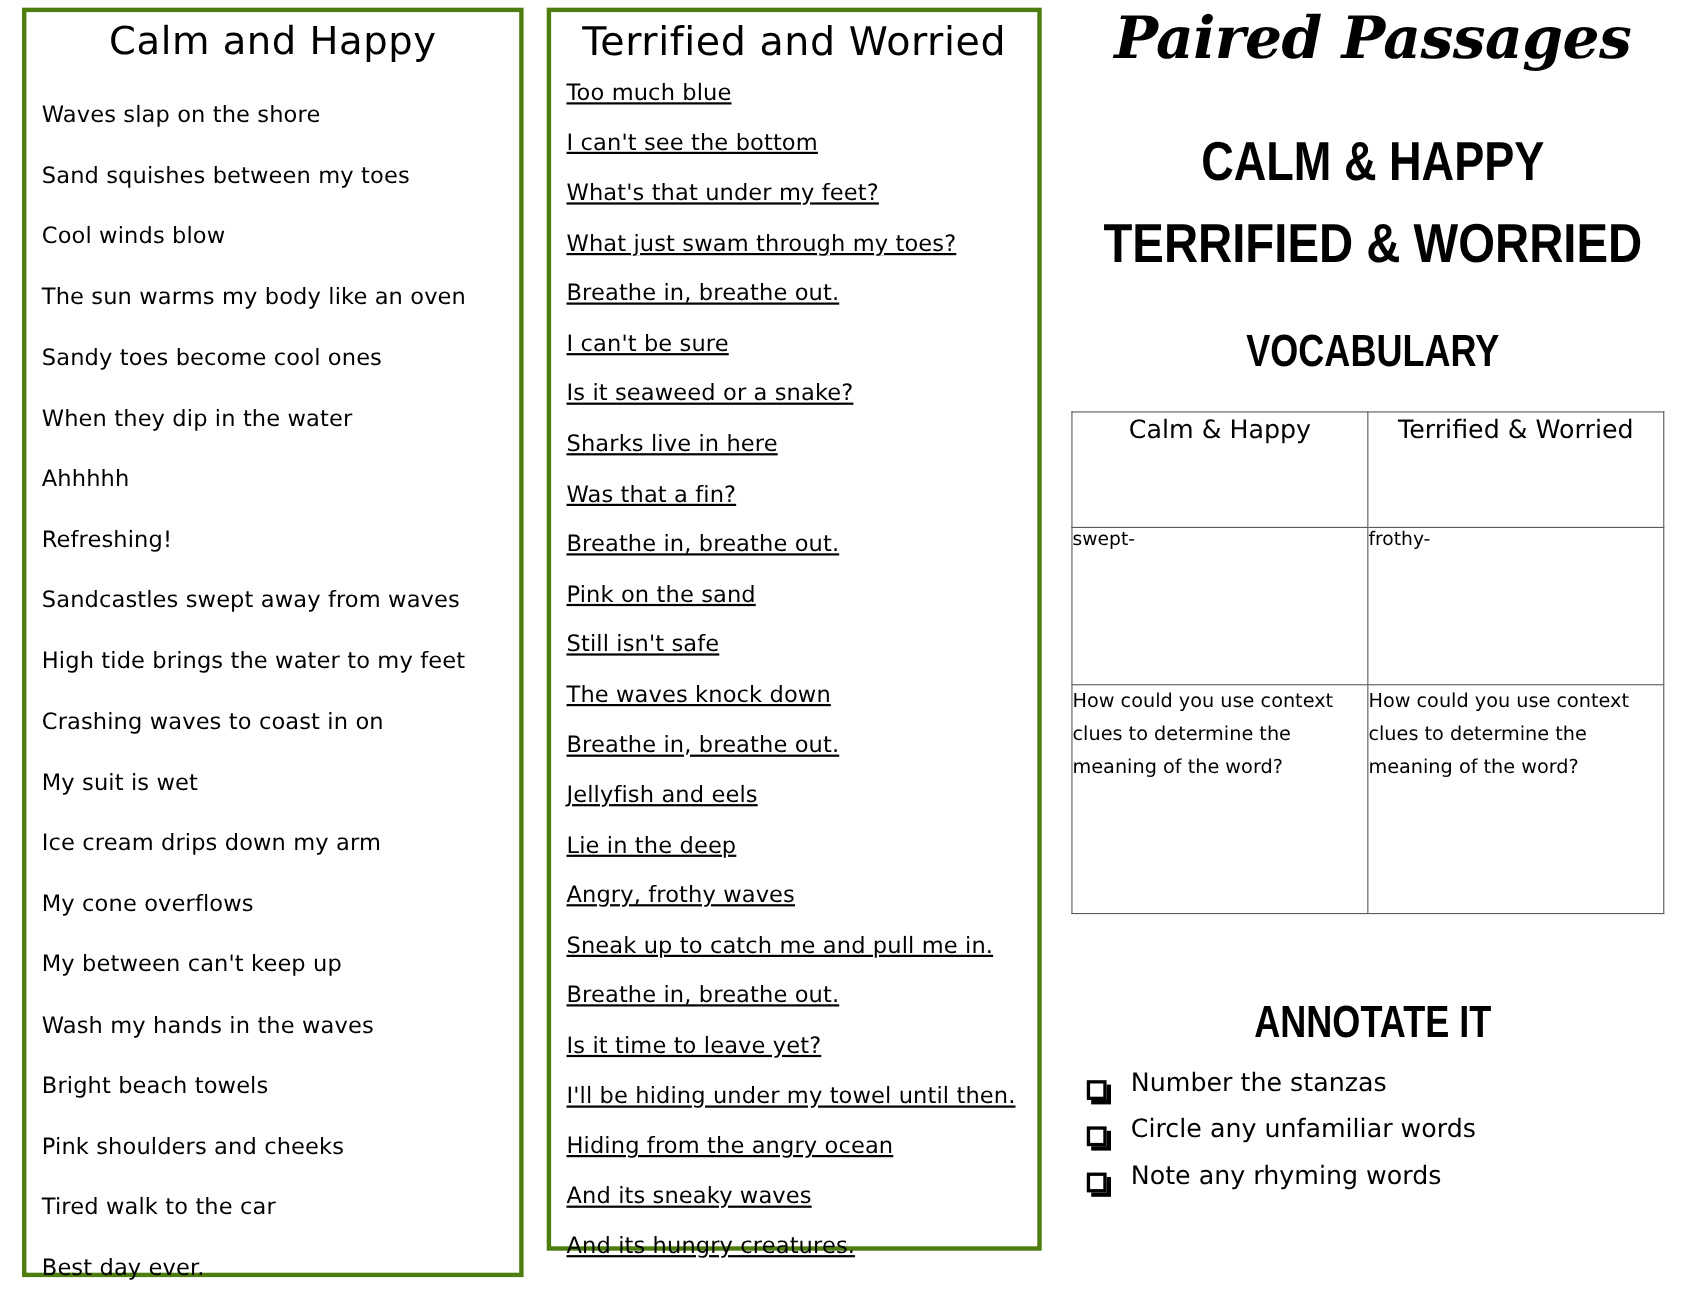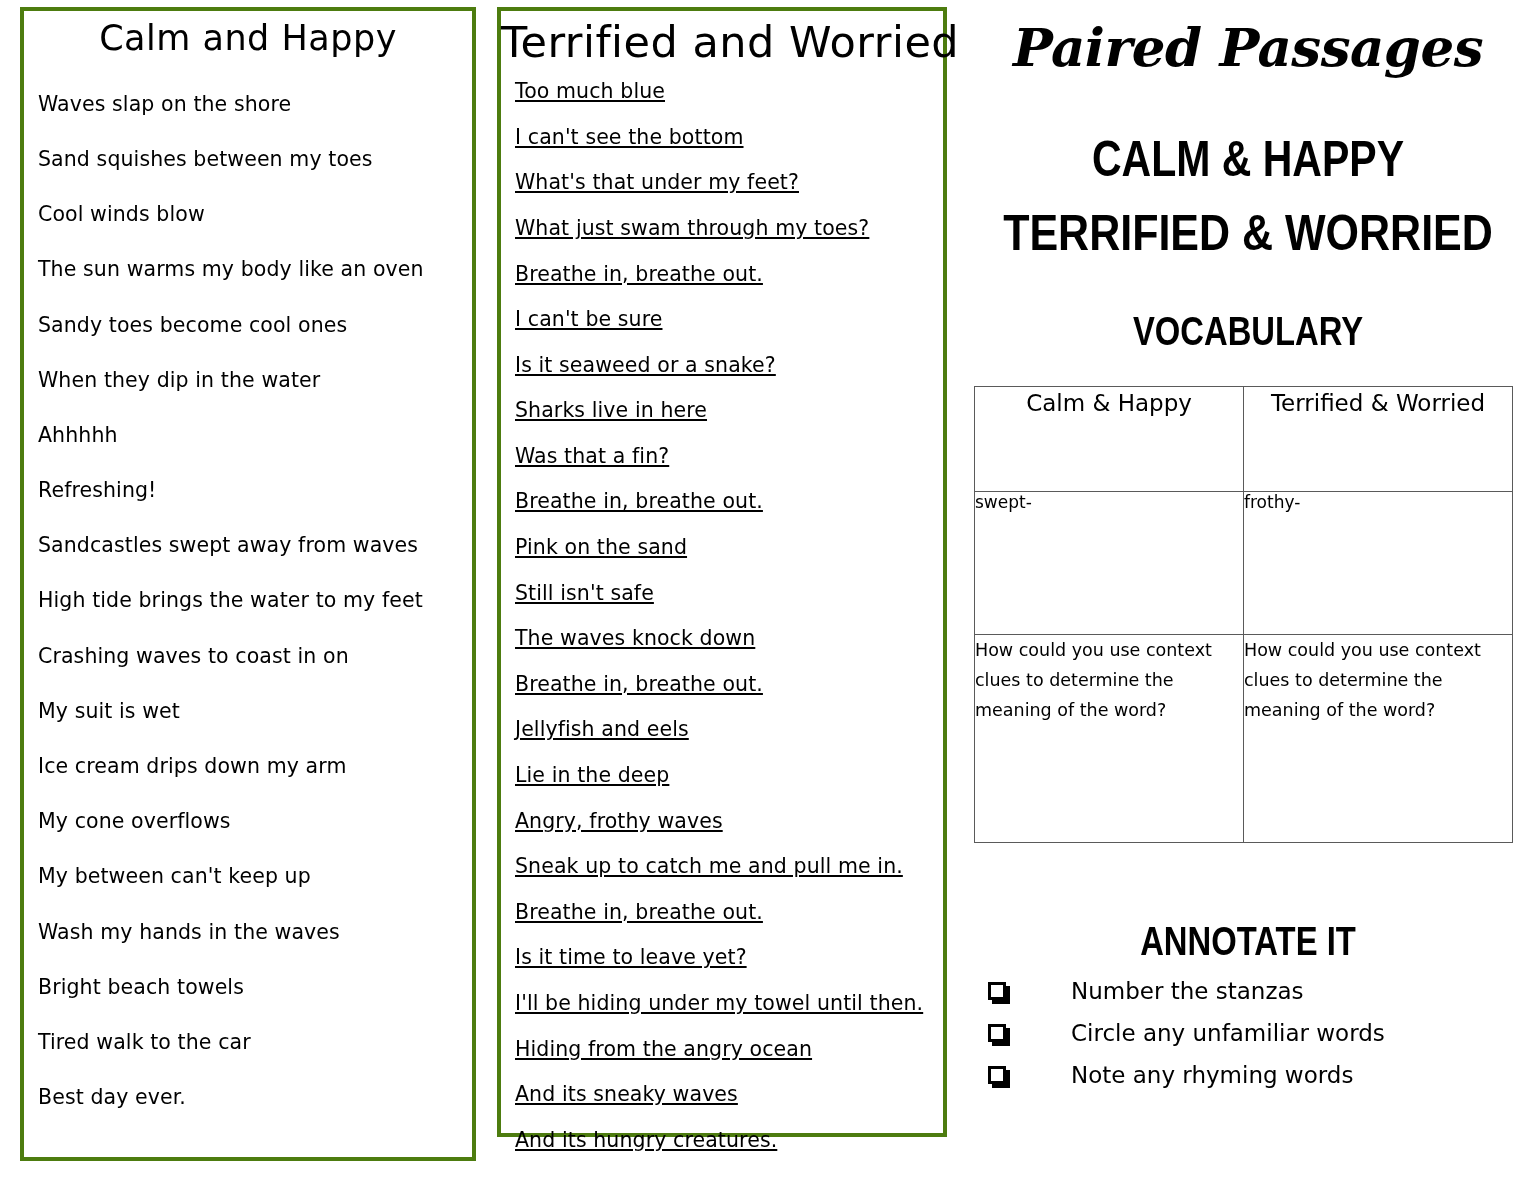--- a/index.html
+++ b/index.html
@@ -40,21 +40,21 @@
     text-align: center;
     font-family: "DejaVu Sans", sans-serif;
     font-weight: 400;
     font-size: 35px;
     letter-spacing: 0.5px;
     line-height: 1.05;
     margin: 9px 0 0 0;
     white-space: nowrap;
   }
   #passage-box-1 .passage-title { font-size: 35px; }
-  #passage-box-2 .passage-title { font-size: 43px; }
+  #passage-box-2 .passage-title { font-size: 36px; }
 
   .passage-lines {
     list-style: none;
     margin: 0;
     padding: 0;
   }
   #passage-box-1 .passage-lines {
     padding: 35px 0 0 14px;
   }
   #passage-box-2 .passage-lines {
@@ -71,21 +71,21 @@
   #passage-box-1 .passage-line { margin-bottom: 31.2px; }
   #passage-box-2 .passage-line {
     margin-bottom: 21.6px;
     font-size: 20.5px;
   }
 
   
   #right-panel {
     position: absolute;
     left: 960px;
-    top: 16px;
+    top: 4px;
     width: 576px;
     height: 1005px;
   }
 
   #title-script {
     position: absolute;
     left: 0;
     top: 5px;
     width: 576px;
     text-align: center;
@@ -196,23 +196,22 @@
     position: absolute;
     left: 28px;
     top: 958px;
     width: 540px;
     list-style: none;
     margin: 0;
     padding: 0;
   }
   .annotate-item {
     display: flex;
-    align-items: flex-start;
+    align-items: flex-end;
     height: 42px;
-    gap: 43px;
   }
   .checkbox-icon {
     position: relative;
     width: 22px;
     height: 22px;
     flex: 0 0 22px;
     margin-top: 8px;
     margin-right: 18px;
   }
   .checkbox-icon .cb-shadow {
@@ -256,20 +255,21 @@
       <li class="passage-line">Refreshing!</li>
       <li class="passage-line">Sandcastles swept away from waves</li>
       <li class="passage-line">High tide brings the water to my feet</li>
       <li class="passage-line">Crashing waves to coast in on</li>
       <li class="passage-line">My suit is wet</li>
       <li class="passage-line">Ice cream drips down my arm</li>
       <li class="passage-line">My cone overflows</li>
       <li class="passage-line">My between can't keep up</li>
       <li class="passage-line">Wash my hands in the waves</li>
       <li class="passage-line">Bright beach towels</li>
+      <li class="passage-line">Pink shoulders and cheeks</li>
       <li class="passage-line">Tired walk to the car</li>
       <li class="passage-line">Best day ever.</li>
     </ul>
 </section>
 
 <section class="passage-box" id="passage-box-2">
   <h2 class="passage-title">Terrified and Worried</h2>
   <ul class="passage-lines" id="lines-2">
       <li class="passage-line">Too much blue</li>
       <li class="passage-line">I can't see the bottom</li>

